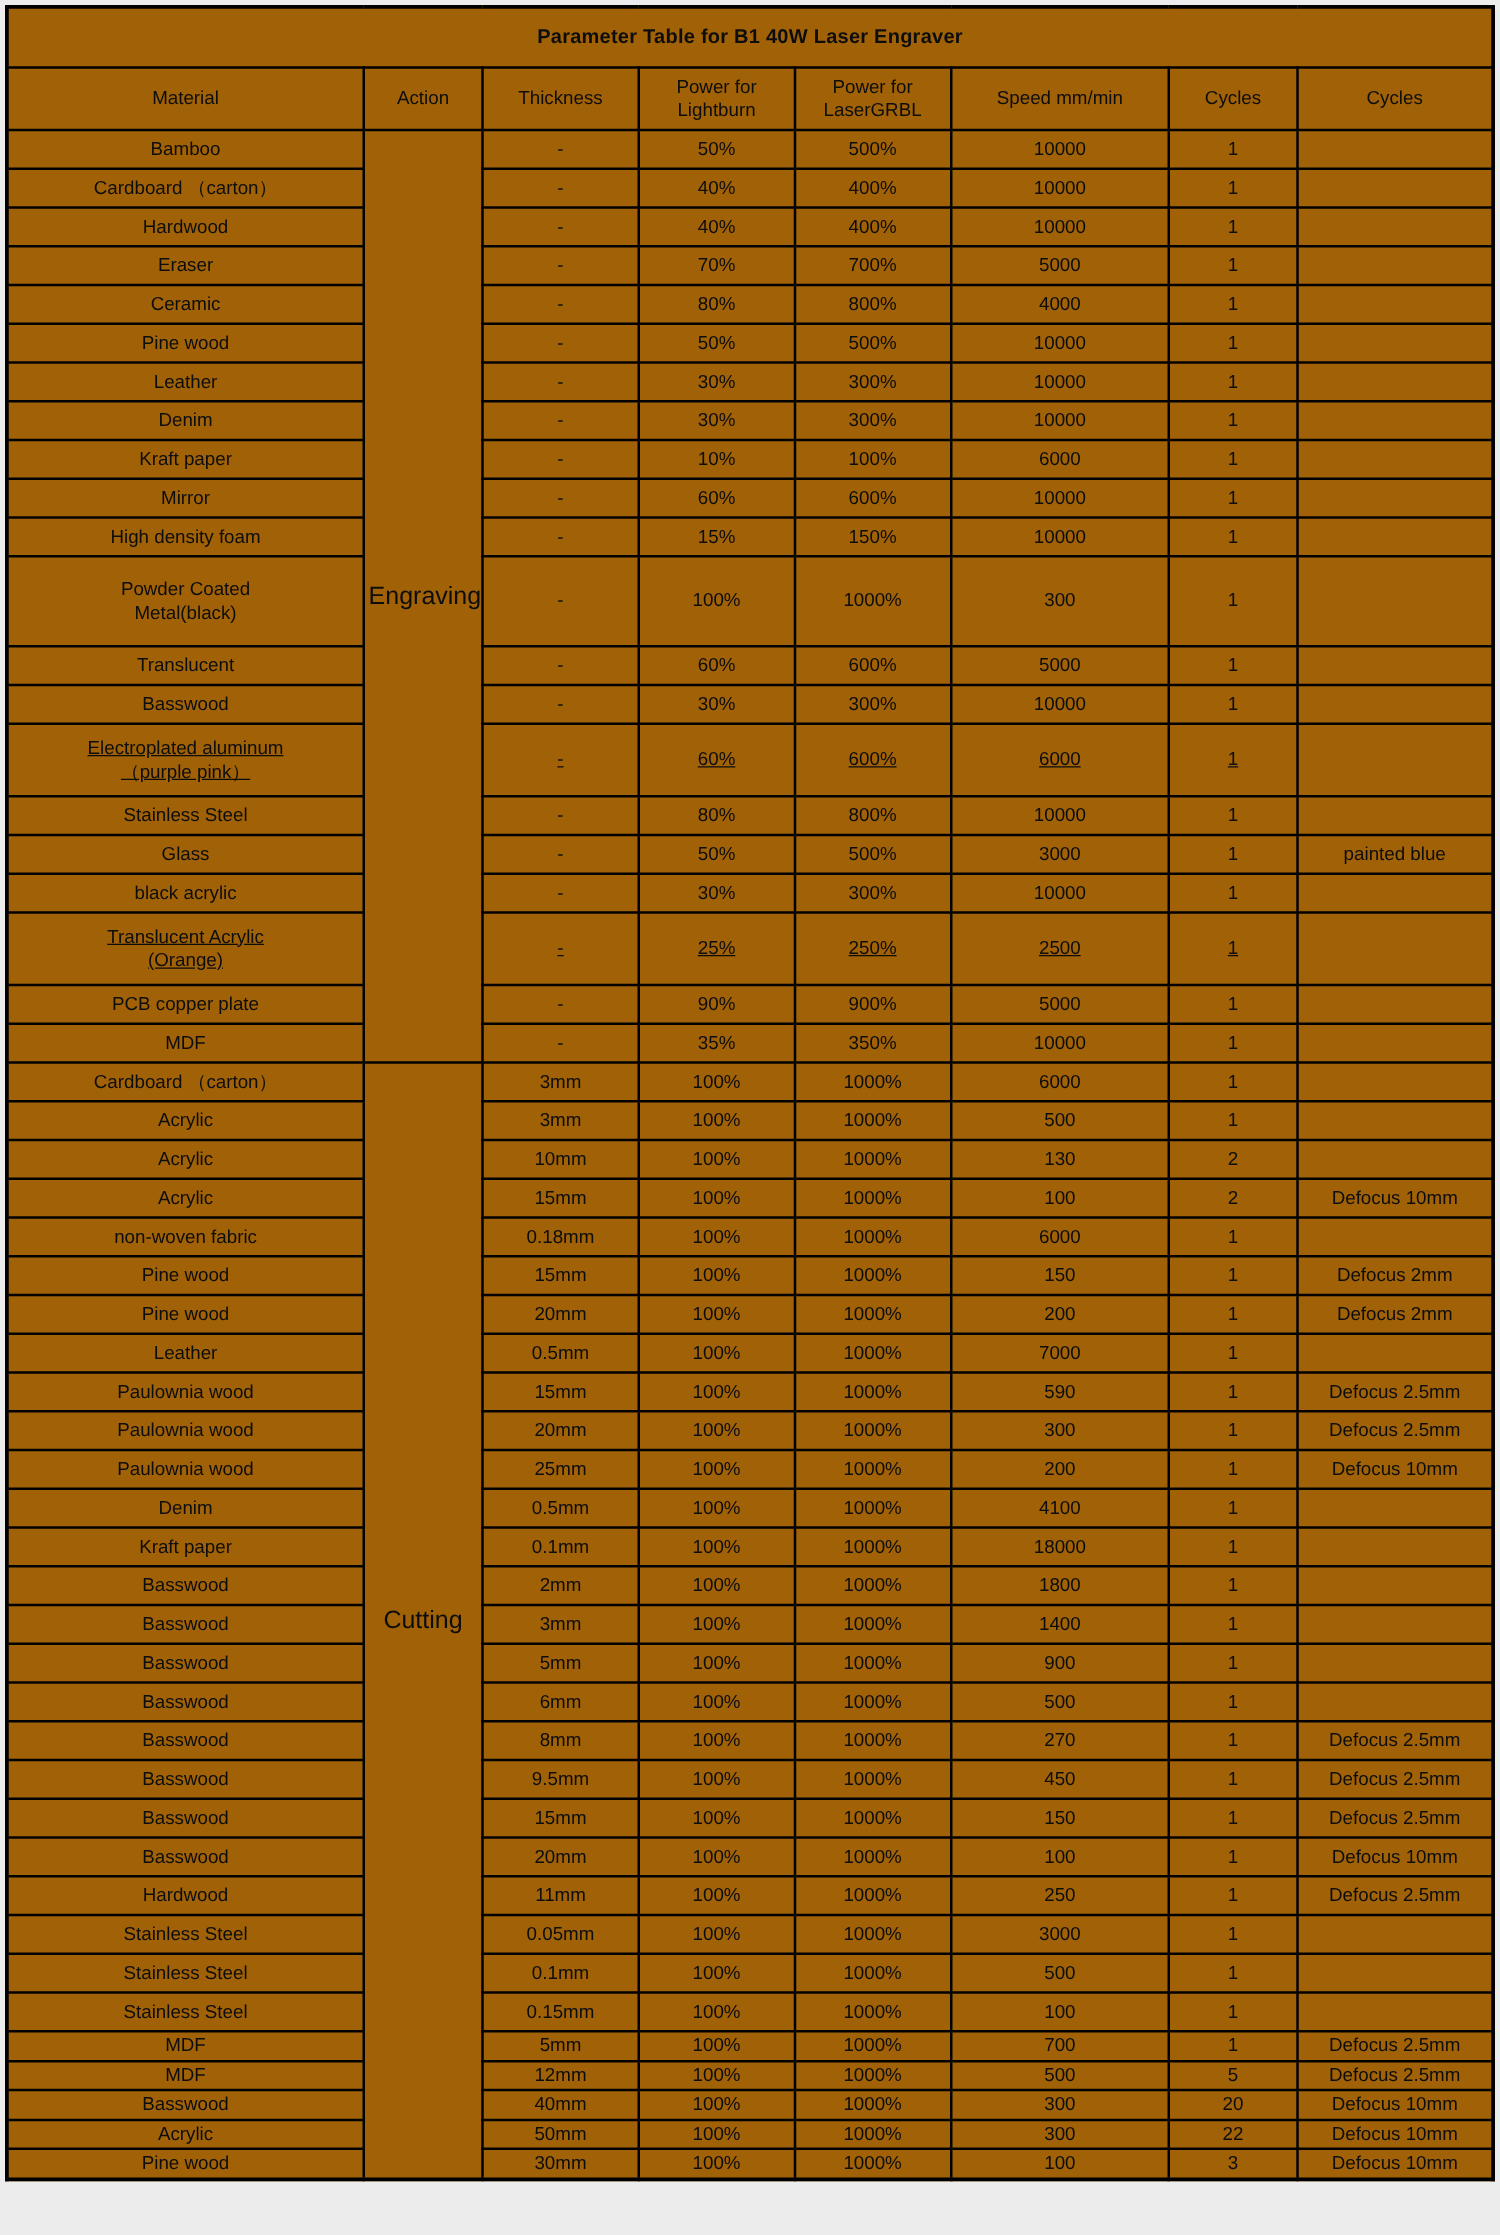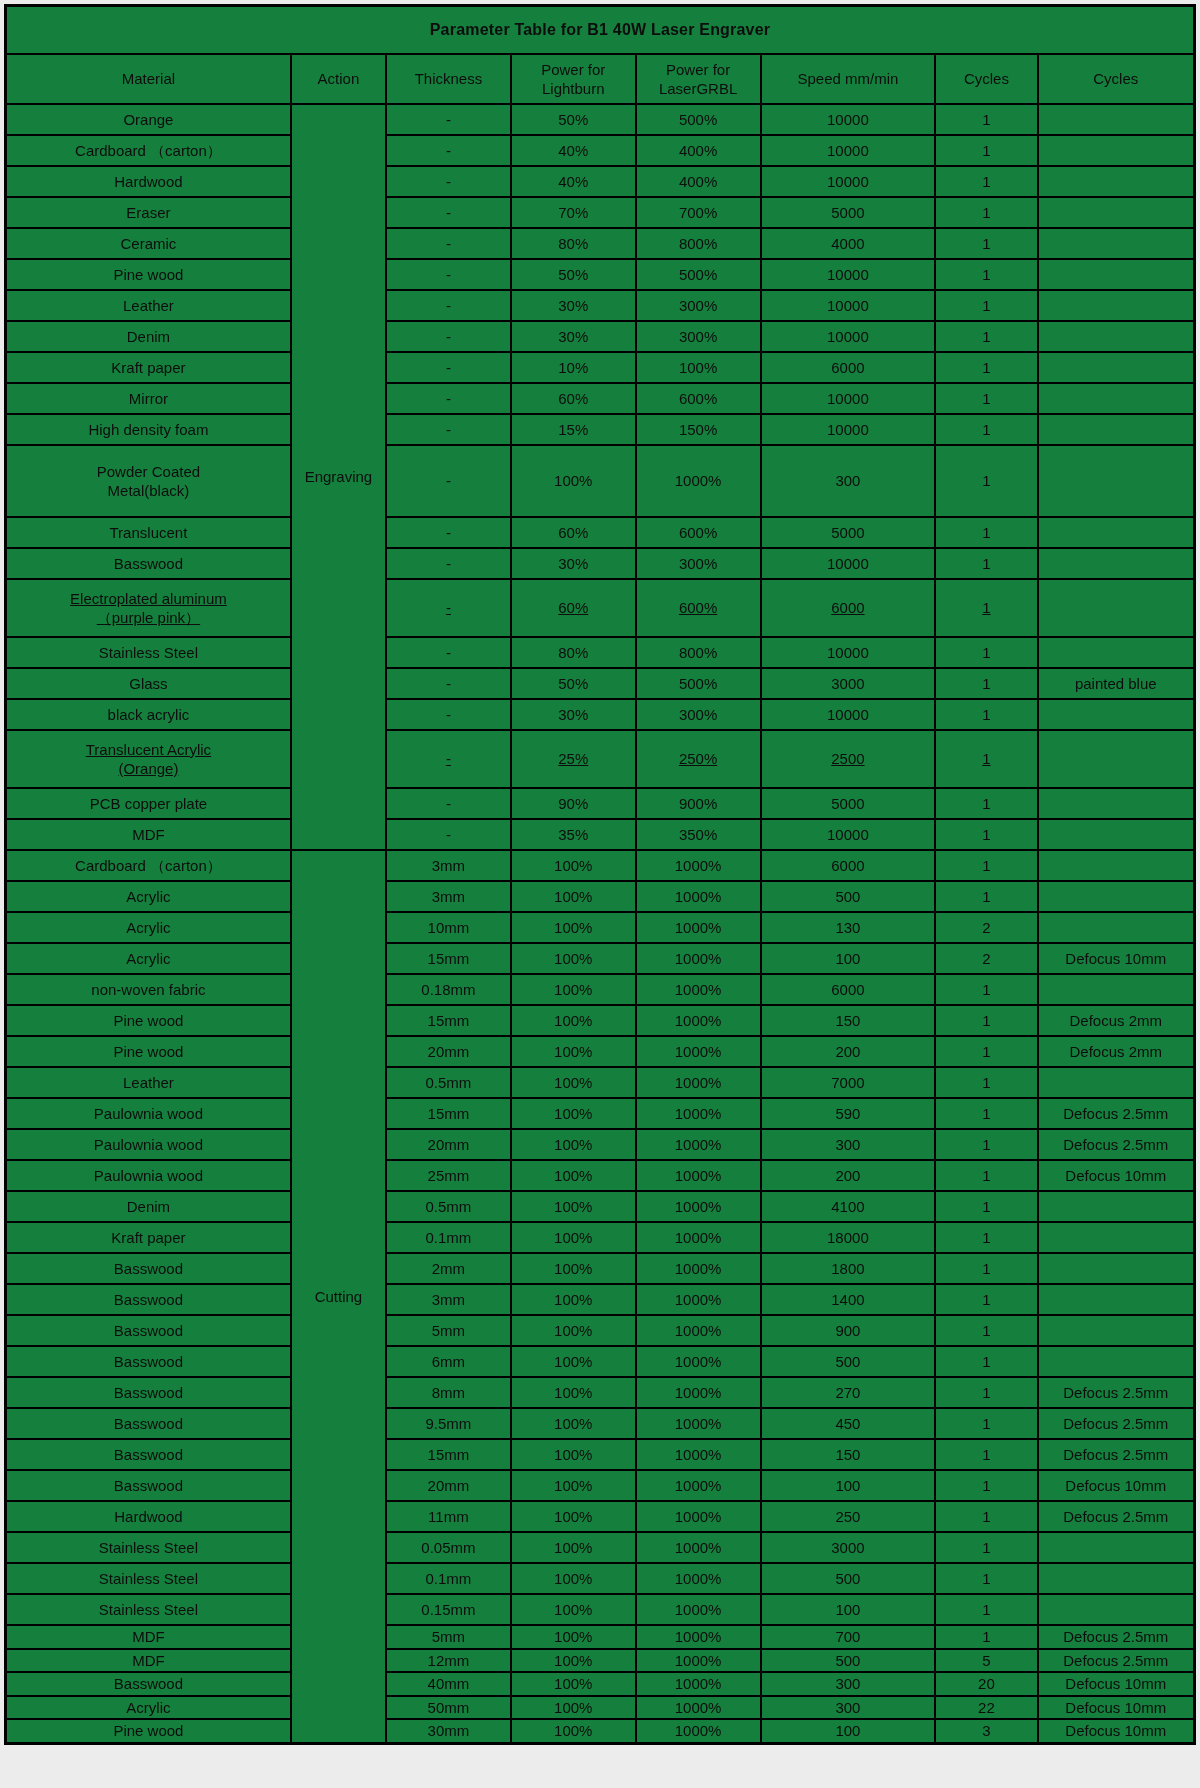--- a/index.html
+++ b/index.html
@@ -16,21 +16,21 @@
     box-sizing: border-box;
     width: 1200px;
     height: 1788px;
     padding: 4px;
   }
   table.param-table {
     width: 100%;
     height: 1320px;
     border-collapse: collapse;
     table-layout: fixed;
-    background: #15803d;
+    background: #a16207;
     border: 3px solid #000;
   }
   th, td {
     border: 2px solid #000;
     text-align: center;
     vertical-align: middle;
     padding: 1px 3px;
     font-size: 15px;
     line-height: 1.3;
     white-space: pre-line;
@@ -43,21 +43,21 @@
     letter-spacing: 0.2px;
   }
   tr.header-row th {
     font-weight: normal;
     height: 46px;
   }
   tr.row { height: 31px; }
   tr.row.tall { height: 58px; text-decoration: underline; }
   tr.row.xtall { height: 72px; }
   tr.row.compact { height: 23px; }
-  td.action-cell { font-size: 15px; }
+  td.action-cell { font-size: 20px; }
 </style>
 </head>
 <body>
 
 <div class="page-wrap">
   <table class="param-table">
     <colgroup>
       <col style="width:24%">
       <col style="width:8%">
       <col style="width:10.5%">
@@ -79,21 +79,21 @@
 Lightburn</th>
           <th>Power for
 LaserGRBL</th>
           <th>Speed mm/min</th>
           <th>Cycles</th>
           <th>Cycles</th>
         </tr>
     </thead>
     <tbody id="table-body">
         <tr class="row">
-          <td>Orange</td>
+          <td>Bamboo</td>
           <td class="action-cell" rowspan="21">Engraving</td>
           <td>-</td>
           <td>50%</td>
           <td>500%</td>
           <td>10000</td>
           <td>1</td>
           <td></td>
         </tr>
         <tr class="row">
           <td>Cardboard （carton）</td>

